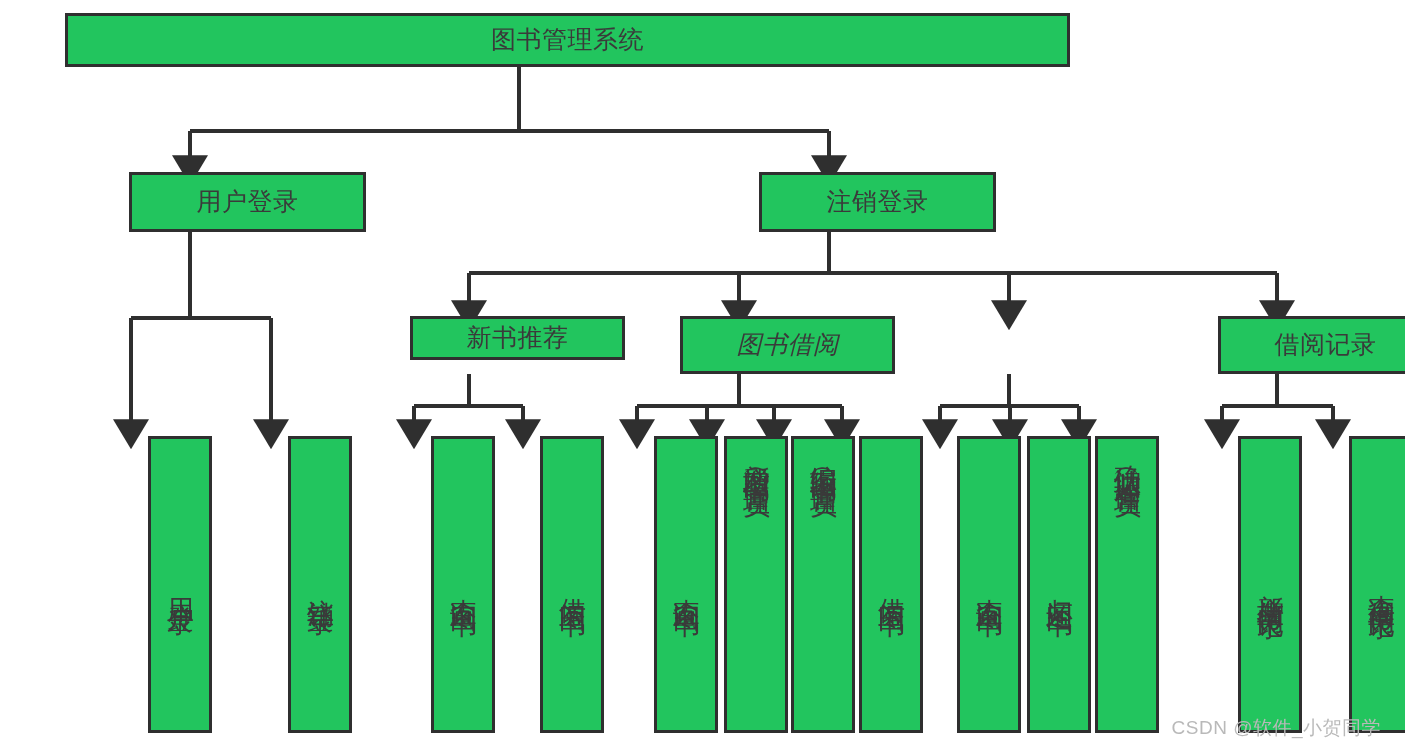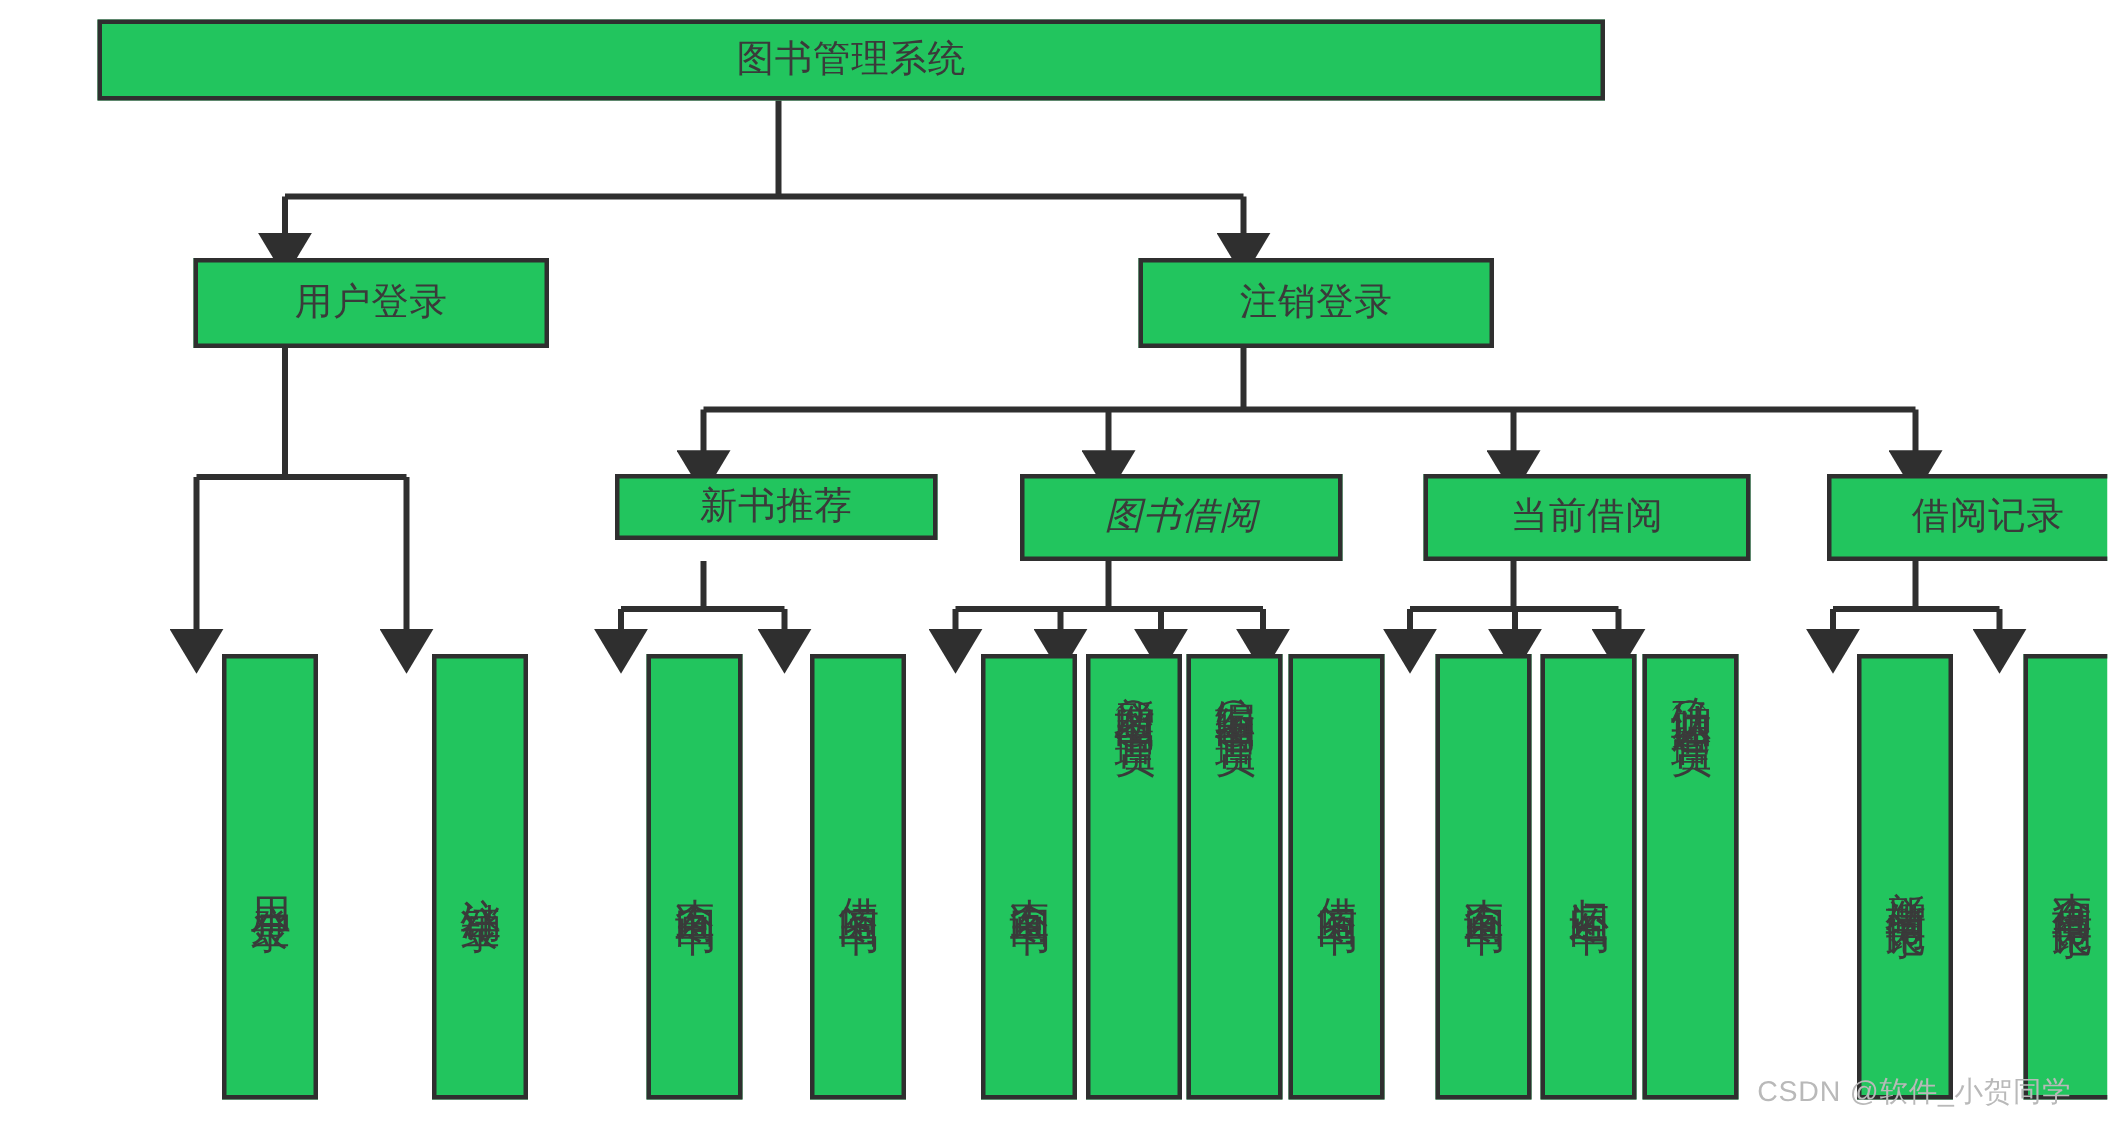--- a/index.html
+++ b/index.html
@@ -147,23 +147,20 @@
   <div class="node-box node-horizontal" style="left:711px; top:172px; width:237px; height:60px;">
     <span class="node-label">注销登录</span>
   </div>
 
   <div class="node-box node-horizontal" style="left:362px; top:316px; width:215px; height:44px;">
     <span class="node-label">新书推荐</span>
   </div>
   <div class="node-box node-horizontal" style="left:632px; top:316px; width:215px; height:58px;font-style:italic;">
     <span class="node-label">图书借阅</span>
   </div>
-  <div class="node-box node-horizontal" style="left:901px; top:316px; width:218px; height:58px;">
-    <span class="node-label">当前借阅</span>
-  </div>
   <div class="node-box node-horizontal" style="left:1170px; top:316px; width:215px; height:58px;">
     <span class="node-label">借阅记录</span>
   </div>
 
   <div class="node-box node-vertical centered" style="left:100px; top:436px; width:64px; height:297px;">
     <span class="node-label">用户登录</span>
   </div>
   <div class="node-box node-vertical centered" style="left:240px; top:436px; width:64px; height:297px;">
     <span class="node-label">注销登录</span>
   </div>

